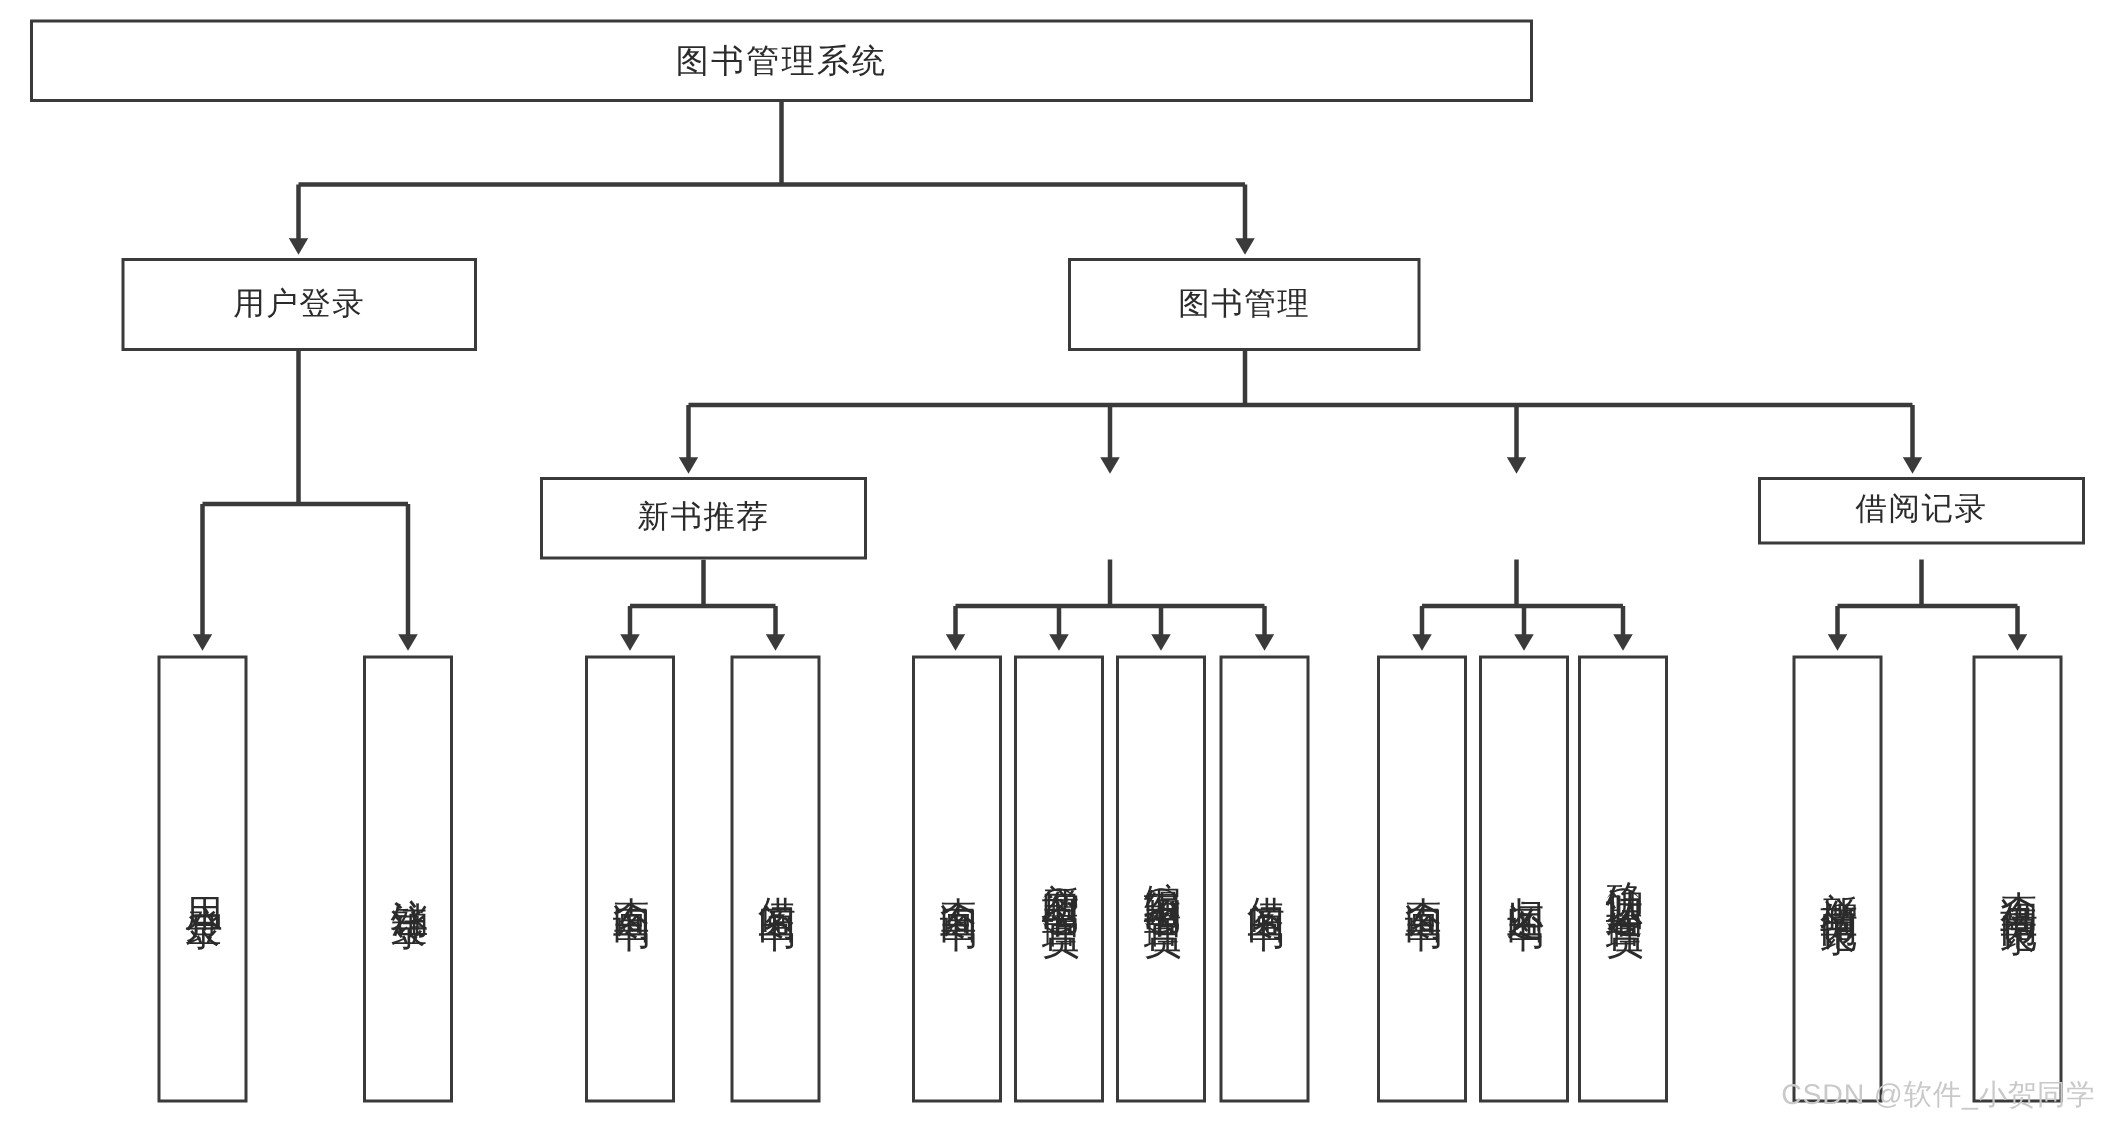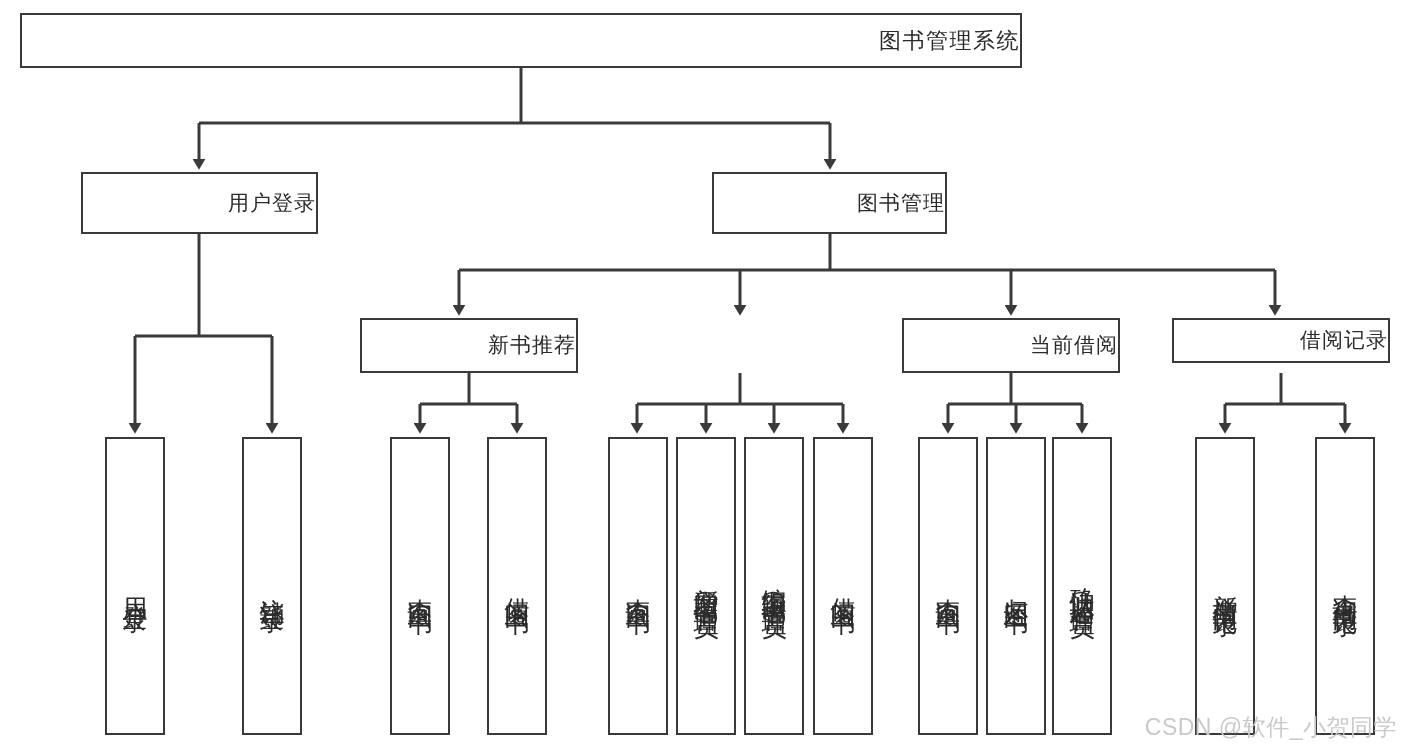--- a/index.html
+++ b/index.html
@@ -20,21 +20,21 @@
     width:1405px; height:747px;
     pointer-events:none;
   }
   .node{
     position:absolute;
     box-sizing:border-box;
     background:#ffffff;
     border:2.5px solid #3a3a3a;
     display:flex;
     align-items:center;
-    justify-content:flex-end;
+    justify-content:center;
     color:#2b2b2b;
     z-index:2;
   }
   .node .lbl{
     display:block;
     white-space:nowrap;
     line-height:1.18;
   }
   
   .node.horiz .lbl{
@@ -52,21 +52,21 @@
     text-orientation:upright;
     font-size:25px;
     letter-spacing:4px;
     line-height:1;
     white-space:nowrap;
   }
   .watermark{
     position:absolute;
     right:8px;
     bottom:4px;
-    font-size:23px;
+    font-size:19px;
     color:#c9c9c9;
     letter-spacing:0.5px;
     z-index:5;
     white-space:nowrap;
     user-select:none;
   }
 </style>
 </head>
 <body>
 
@@ -131,23 +131,20 @@
   <div class="node horiz" style="left:81px;top:172px;width:237px;height:62px;">
     <span class="lbl">用户登录</span>
   </div>
   <div class="node horiz" style="left:360px;top:318px;width:218px;height:55px;">
     <span class="lbl">新书推荐</span>
   </div>
 
   <div class="node horiz" style="left:712px;top:172px;width:235px;height:62px;">
     <span class="lbl">图书管理</span>
   </div>
-  <div class="node horiz" style="left:902px;top:318px;width:218px;height:55px;">
-    <span class="lbl">当前借阅</span>
-  </div>
   <div class="node horiz" style="left:1172px;top:318px;width:218px;height:45px;">
     <span class="lbl">借阅记录</span>
   </div>
 
   <div class="node vert" style="left:105px;top:437px;width:60px;height:298px;">
     <span class="lbl">用户登录</span>
   </div>
   <div class="node vert" style="left:242px;top:437px;width:60px;height:298px;">
     <span class="lbl">注销登录</span>
   </div>

